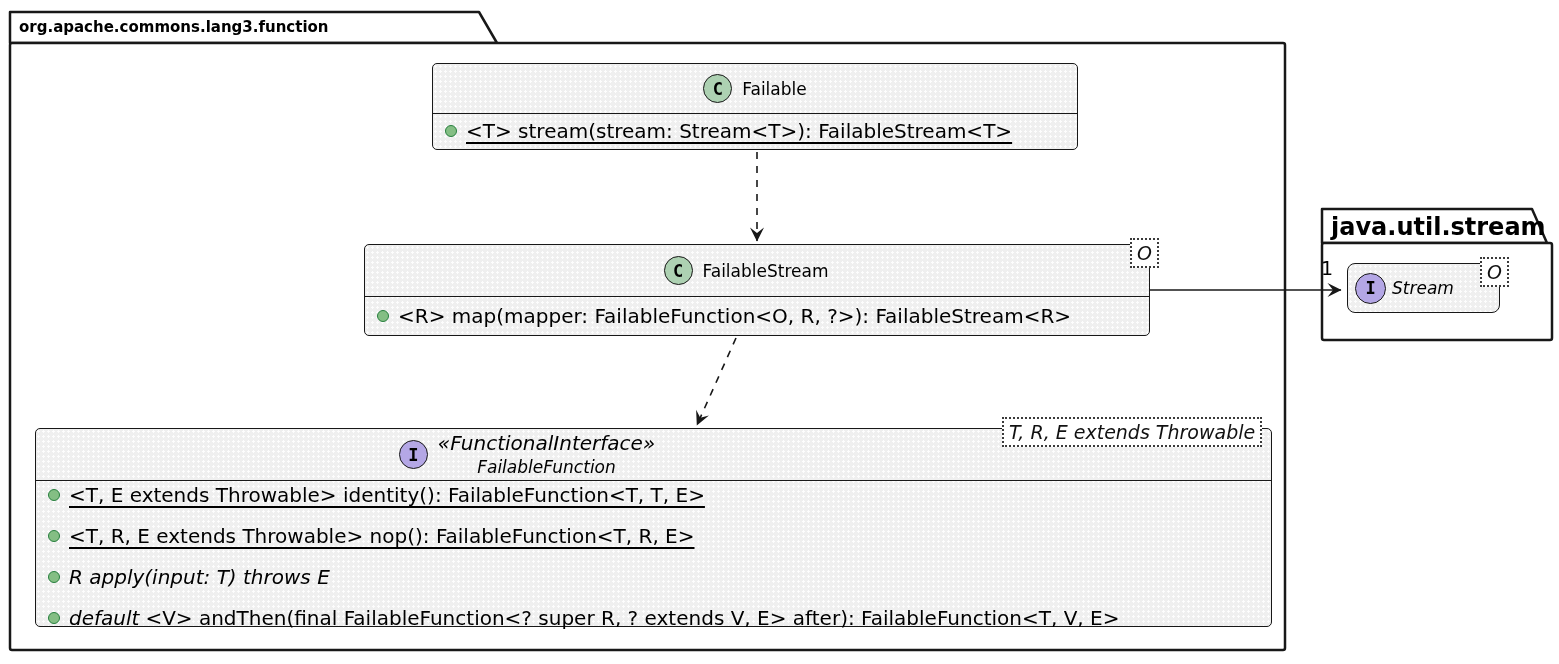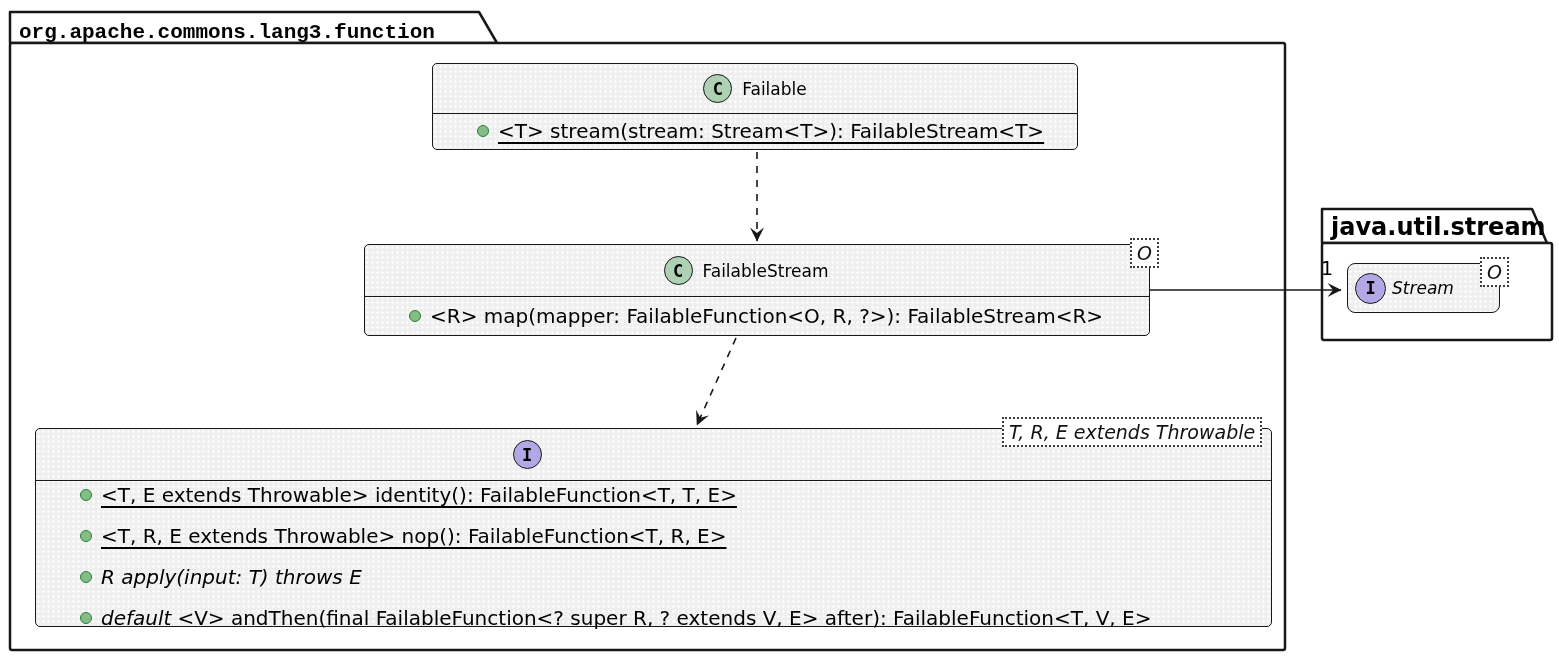--- a/index.html
+++ b/index.html
@@ -8,21 +8,21 @@
     font-family:"DejaVu Sans","Liberation Sans",sans-serif;color:#111;
     overflow:hidden;
   }
   svg.layer{position:absolute;left:0;top:0;width:1559px;height:664px;}
   #pkg-layer{z-index:0;}
   #edge-layer{z-index:6;pointer-events:none;}
 
   .pkg-title{
     position:absolute;z-index:1;font-weight:bold;white-space:nowrap;color:#000;
   }
-  .pkg-title.outer{left:19px;top:20px;font-size:21px;line-height:26px;font-family:Liberation Mono, monospace;}
+  .pkg-title.outer{left:19px;top:14px;font-size:15px;line-height:26px;}
   .pkg-title.java{left:1331px;top:214px;font-size:24px;line-height:26px;}
 
   .ubox{
     position:absolute;z-index:2;box-sizing:border-box;
     border:1.5px solid #181818;border-radius:5px;
     background-color:#efefef;
     background-image:radial-gradient(#fdfdfd 1.2px, rgba(0,0,0,0) 1.2px);
     background-size:5px 5px;
   }
   .cls-header{
@@ -44,21 +44,21 @@
   .kind-circle.class{background:#ADD1B2;}
   .kind-circle.iface{background:#B4A7E5;}
 
   .members{
     box-sizing:border-box;border-top:1px solid #181818;
     display:flex;flex-direction:column;justify-content:space-around;
     padding:2px 6px 2px 0;
   }
   .mrow{
     display:flex;align-items:center;gap:9px;padding-left:12px;
-    white-space:nowrap;font-size:20px;color:#000;margin-left:32px;
+    white-space:nowrap;font-size:20px;color:#000;
   }
   .bullet{
     width:10px;height:10px;border-radius:50%;flex:0 0 auto;
     background:#84BE84;border:1.5px solid #277f3e;box-sizing:content-box;
   }
   .mtext{white-space:pre;}
   .static .mtext{text-decoration:underline;text-underline-offset:4px;text-decoration-thickness:1.5px;}
   .abstract .mtext{font-style:italic;}
   .kw{font-style:italic;margin-right:6px;}
   .kw:empty{display:none;margin:0;}
@@ -109,20 +109,24 @@
       <div class="mrow">
         <span class="bullet"></span>
         <span class="mtext">&lt;R&gt; map(mapper: FailableFunction&lt;O, R, ?&gt;): FailableStream&lt;R&gt;</span>
       </div>
     </div>
   </div>
 
   <div class="ubox" style="left:35px;top:428px;width:1237px;height:199px;">
     <div class="cls-header" style="height:51px;padding-right:253px;">
       <span class="kind-circle iface">I</span>
+      <span class="stereo-block">
+        <span class="stereotype">«FunctionalInterface»</span>
+        <span class="cls-name italic">FailableFunction</span>
+      </span>
     </div>
     <div class="members" style="height:152px;justify-content:space-between;">
       <div class="mrow static">
         <span class="bullet"></span>
         <span class="mtext">&lt;T, E extends Throwable&gt; identity(): FailableFunction&lt;T, T, E&gt;</span>
       </div>
       <div class="mrow static">
         <span class="bullet"></span>
         <span class="mtext">&lt;T, R, E extends Throwable&gt; nop(): FailableFunction&lt;T, R, E&gt;</span>
       </div>

